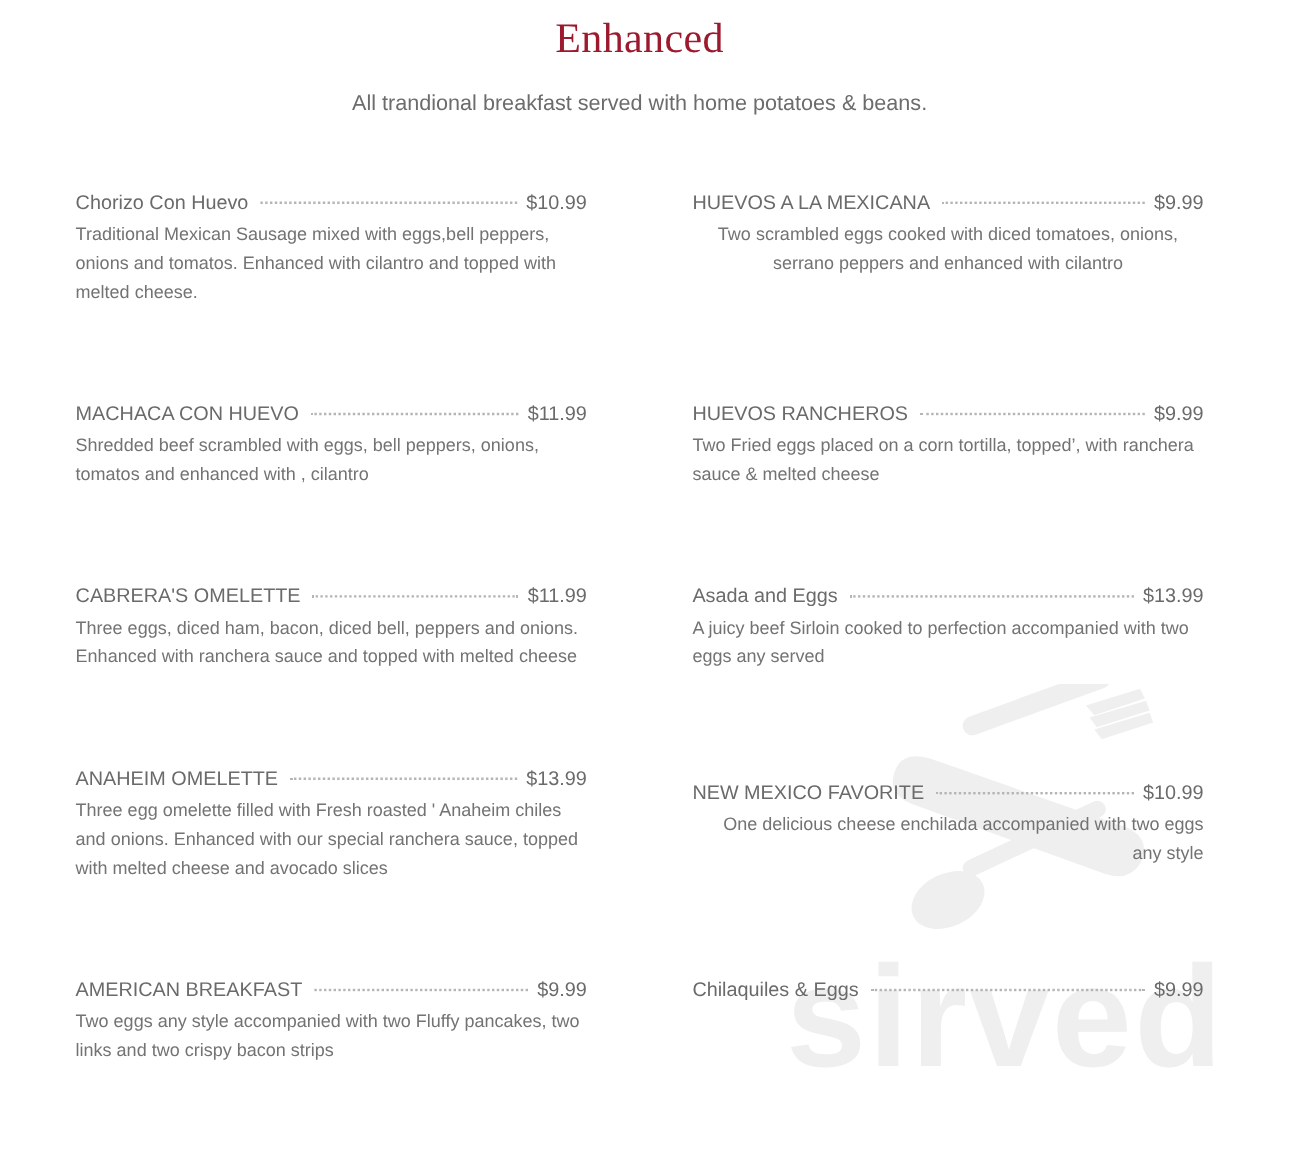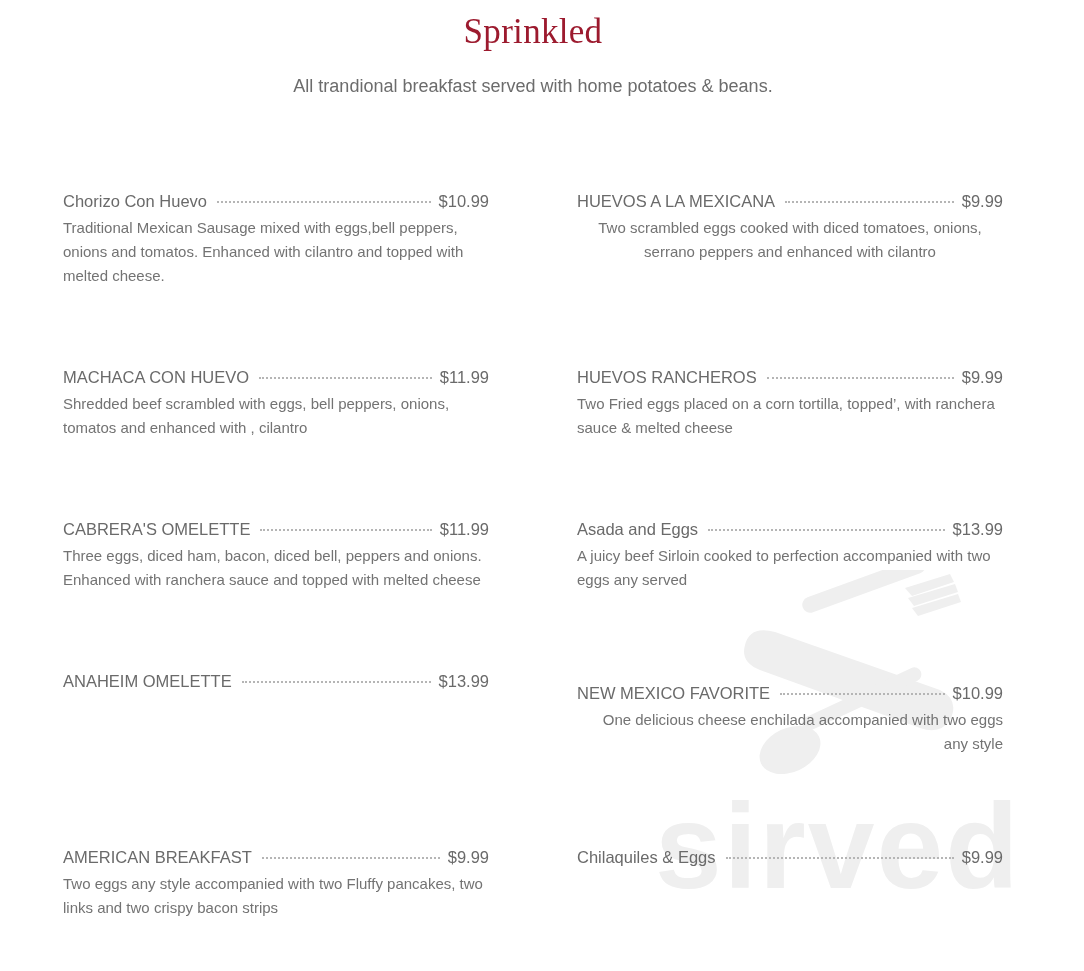--- a/index.html
+++ b/index.html
@@ -5,21 +5,21 @@
   html, body { margin: 0; padding: 0; background: #ffffff; }
   body { width: 1084px; height: 971px; position: relative; overflow: hidden;
          font-family: "Liberation Sans", "DejaVu Sans", sans-serif; color: #6a6a6a; }
   .title { position: absolute; left: 0; width: 1066px; top: 12px; text-align: center;
            font-family: "Liberation Serif", "DejaVu Serif", serif; font-size: 35px;
            color: #9c1a2e; letter-spacing: 0.3px; }
   .subtitle { position: absolute; left: 0; width: 1066px; top: 76px; text-align: center;
               font-size: 18px; color: #6c6c6c; }
   .watermark { position: absolute; left: 650px; top: 570px; width: 390px; height: 330px; pointer-events: none; }
   .item { position: absolute; width: 426px; }
-  .item-head { display: flex; align-items: baseline; height: 24px; margin-top: 32px; }
+  .item-head { display: flex; align-items: baseline; height: 24px; }
   .item-name { font-size: 16.5px; color: #6a6a6a; white-space: nowrap; }
   .leader { flex: 1; margin: 0 8px 0 10px; border-bottom: 2px dotted #b5b5b5; transform: translateY(-4px); height: 0; }
   .item-price { font-size: 16.5px; color: #6a6a6a; white-space: nowrap; }
   .item-desc { margin-top: 0; font-size: 15px; line-height: 24px; color: #737373; }
 </style>
 </head>
 <body>
 
 <svg class="watermark" viewBox="0 0 390 330">
   <g fill="#efefef">
@@ -30,21 +30,21 @@
     <path d="M262 38 L308 24 L311 32 L268 46 Z"></path>
 
     <path d="M95 75 Q100 55 125 62 L290 120 Q310 130 300 150 Q290 165 270 158 L110 100 Q90 92 95 75 Z"></path>
 
     <rect x="150" y="150" width="130" height="14" rx="7" transform="rotate(-25 150 150)"></rect>
     <ellipse cx="140" cy="180" rx="32" ry="22" transform="rotate(-25 140 180)"></ellipse>
   </g>
   <text x="5" y="318" font-family="Liberation Sans, sans-serif" font-weight="bold" font-size="120" fill="#efefef" letter-spacing="2">sirved</text>
 </svg>
 
-<div class="title">Sprinkled</div>
+<div class="title">Enhanced</div>
 <div class="subtitle">All trandional breakfast served with home potatoes &amp; beans.</div>
 
 <div class="item" style="left:63px; top:160px;">
   <div class="item-head">
       <span class="item-name">Chorizo Con Huevo</span>
       <span class="leader"></span>
       <span class="item-price">$10.99</span>
     </div>
   <div class="item-desc">Traditional Mexican Sausage mixed with eggs,bell peppers, onions and tomatos. Enhanced with cilantro and topped with melted cheese.</div>
 </div>
@@ -66,20 +66,21 @@
     </div>
   <div class="item-desc">Three eggs, diced ham, bacon, diced bell, peppers and onions. Enhanced with ranchera sauce and topped with melted cheese</div>
 </div>
 
 <div class="item" style="left:63px; top:640px;">
   <div class="item-head">
       <span class="item-name">ANAHEIM OMELETTE</span>
       <span class="leader"></span>
       <span class="item-price">$13.99</span>
     </div>
+  <div class="item-desc">Three egg omelette filled with Fresh roasted ' Anaheim chiles and onions. Enhanced with our special ranchera sauce, topped with melted cheese and avocado slices</div>
 </div>
 
 <div class="item" style="left:63px; top:816px;">
   <div class="item-head">
       <span class="item-name">AMERICAN BREAKFAST</span>
       <span class="leader"></span>
       <span class="item-price">$9.99</span>
     </div>
   <div class="item-desc">Two eggs any style accompanied with two Fluffy pancakes, two links and two crispy bacon strips</div>
 </div>

